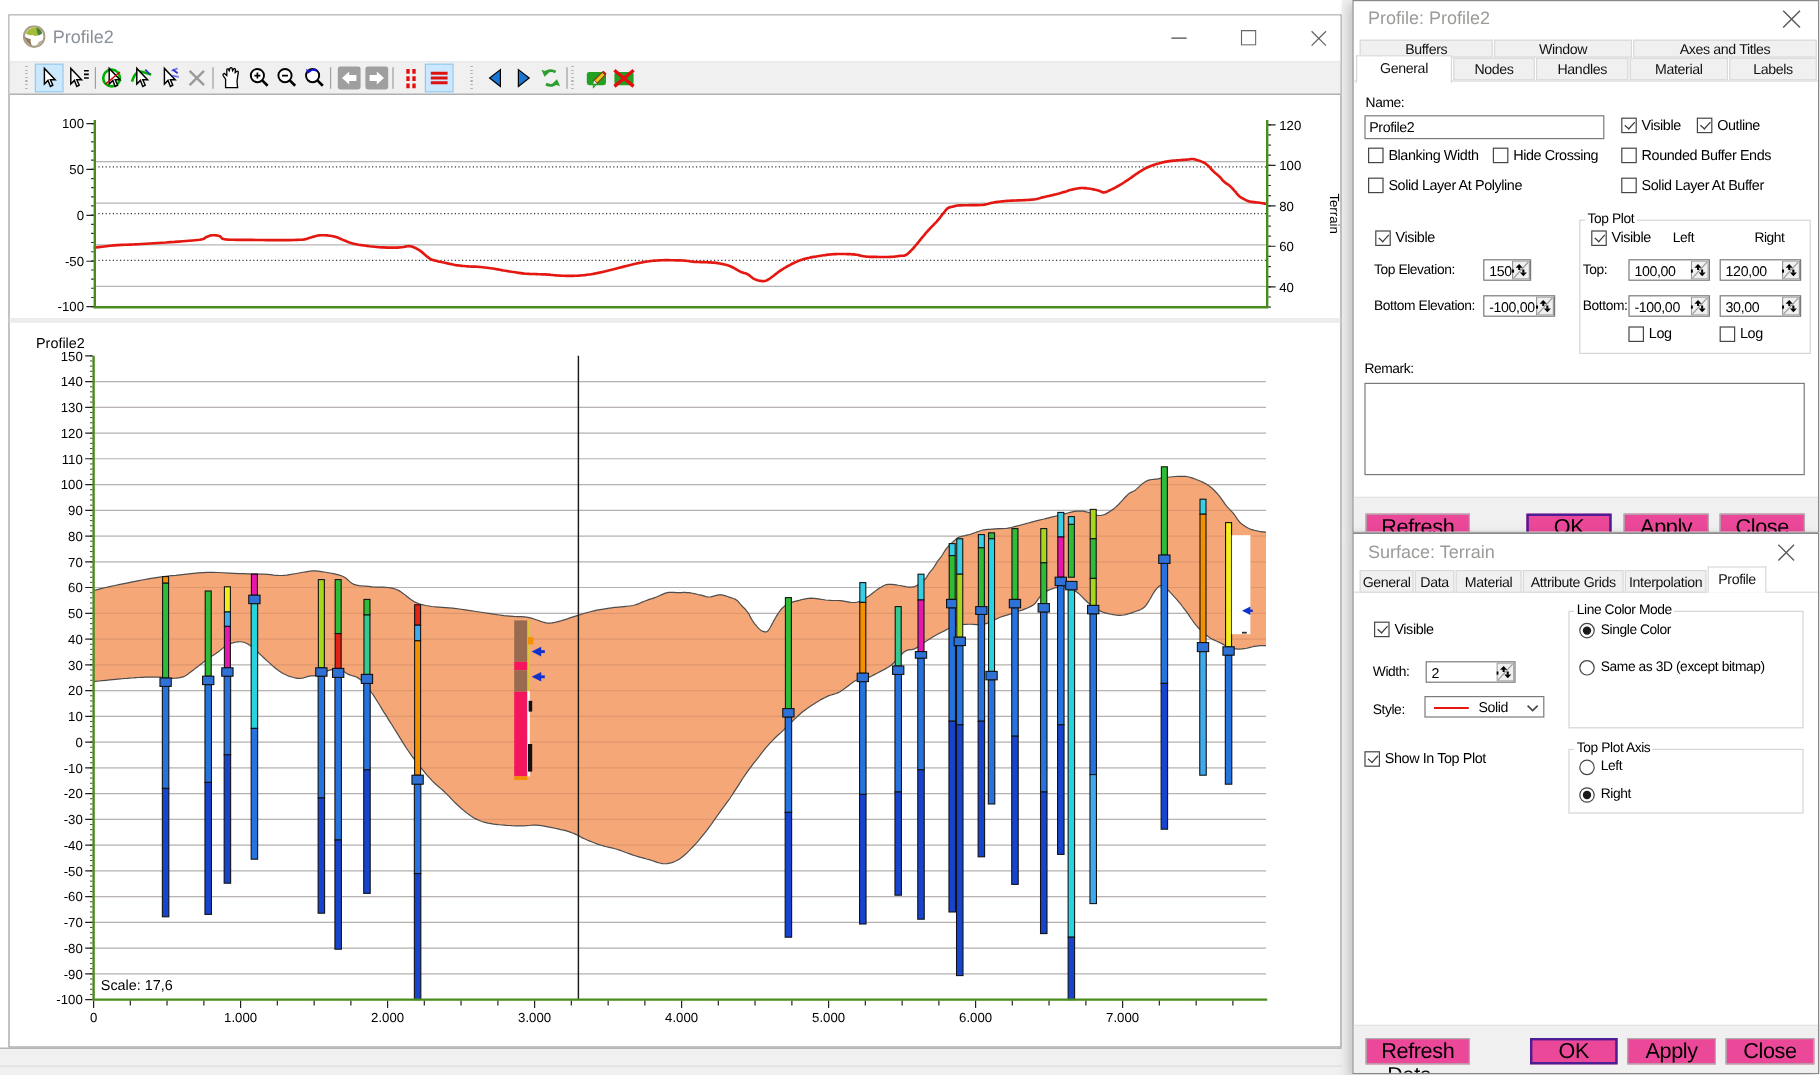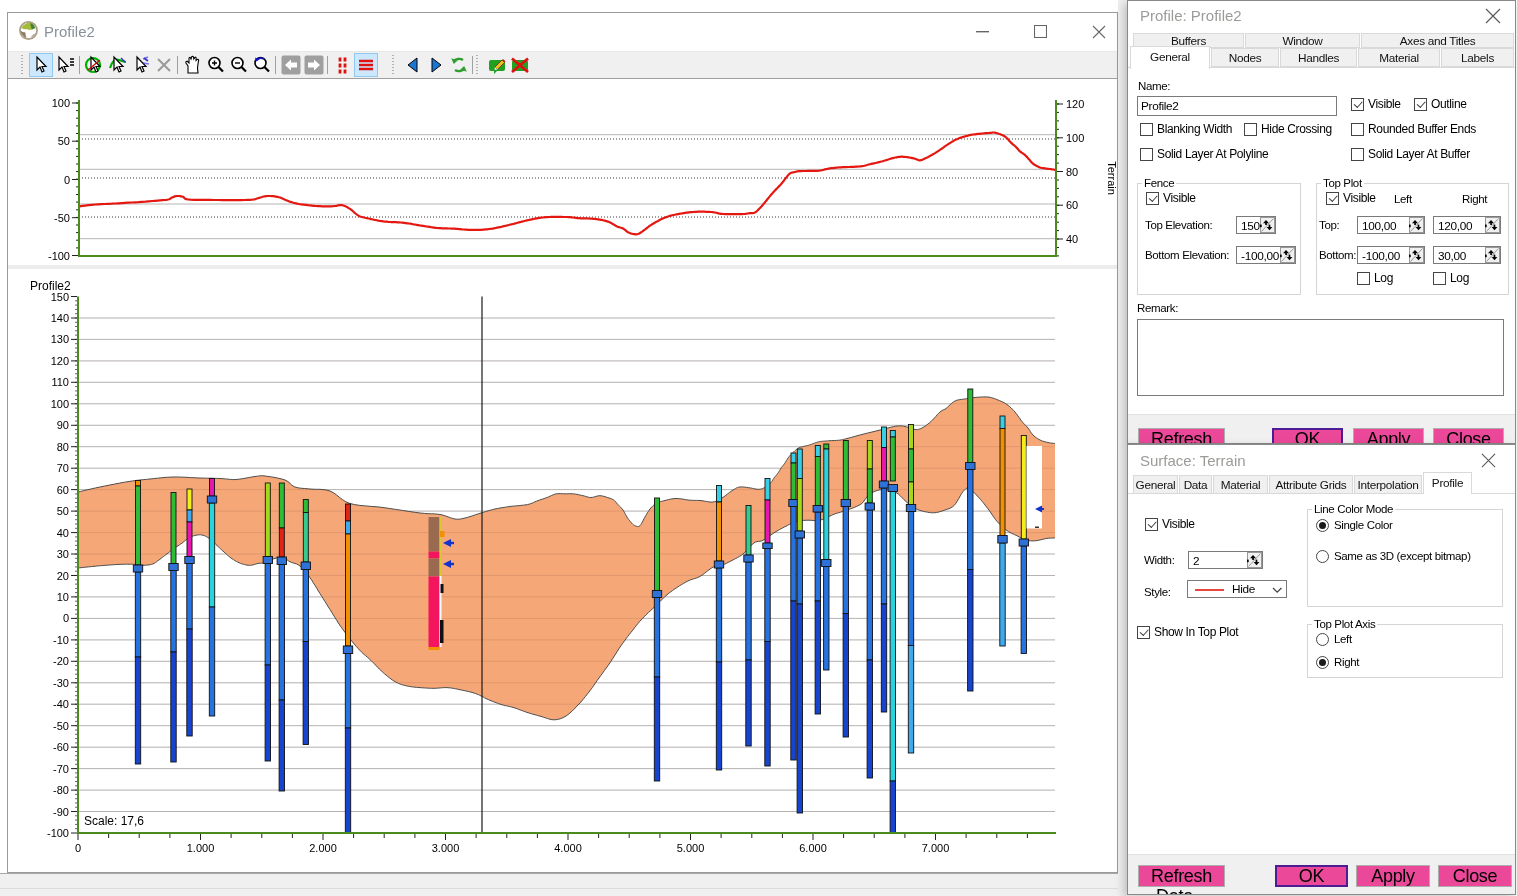--- a/index.html
+++ b/index.html
@@ -653,23 +653,20 @@
 <div class="cb" style="left:12px;top:122px"></div>
 <div class="lbl" style="left:29px;top:121px;font-size:12px">Blanking Width</div>
 <div class="cb" style="left:116px;top:122px"></div>
 <div class="lbl" style="left:133px;top:121px;font-size:12px">Hide Crossing</div>
 <div class="cb" style="left:223px;top:122px"></div>
 <div class="lbl" style="left:240px;top:121px;font-size:12px">Rounded Buffer Ends</div>
 <div class="cb" style="left:12px;top:147px"></div>
 <div class="lbl" style="left:29px;top:146px;font-size:12px">Solid Layer At Polyline</div>
 <div class="cb" style="left:223px;top:147px"></div>
 <div class="lbl" style="left:240px;top:146px;font-size:12px">Solid Layer At Buffer</div>
-<fieldset class="grp" style="left:9px;top:176px;width:164px;height:118px">
-      <legend>Fence</legend>
-    </fieldset>
 <div class="cb ck" style="left:18px;top:191px"></div>
 <div class="lbl" style="left:35px;top:190px;font-size:12px">Visible</div>
 <div class="lbl" style="left:17px;top:218px">Top Elevation:</div>
 <div class="spinbox" style="left:108px;top:215px;width:40px">
       <span class="spv">150,00</span>
       <span class="spb"><svg width="15" height="16" viewBox="0 0 15 16">
           <rect x="0.5" y="0.5" width="14" height="15" fill="#f0f0f0" stroke="#999" stroke-width="1"></rect>
           <line x1="13.5" y1="1.5" x2="1.5" y2="14.5" stroke="#999" stroke-width="1"></line>
           <polygon points="3,6.2 6,3 9,6.2" fill="#000"></polygon>
           <rect x="5.2" y="5.6" width="1.7" height="2.4" fill="#000"></rect>
@@ -784,21 +781,21 @@
           <rect x="5.2" y="5.6" width="1.7" height="2.4" fill="#000"></rect>
           <polygon points="6.6,10 12.4,10 9.5,13.2" fill="#000"></polygon>
           <rect x="8.6,7.6" y="7.6" width="1.7" height="2.6" fill="#000"></rect>
           <rect x="8.6" y="7.6" width="1.7" height="2.6" fill="#000"></rect>
         </svg></span>
     </div>
 <div class="lbl" style="left:16px;top:141px">Style:</div>
 <div class="inp stylebox" style="left:59px;top:135px;width:100px;height:18px"><svg width="100" height="18" viewBox="0 0 100 18">
         <line x1="7" y1="9" x2="36" y2="9" stroke="#e41810" stroke-width="1.6"></line>
         <path d="M85 7 l4.2 4.2 L93.4 7" fill="none" stroke="#444" stroke-width="1.3"></path>
-      </svg><span style="position:absolute;left:44px;top:1px">Hide</span></div>
+      </svg><span style="position:absolute;left:44px;top:1px">Solid</span></div>
 <fieldset class="grp" style="left:179px;top:58px;width:196px;height:104px">
       <legend>Line Color Mode</legend>
     </fieldset>
 <div class="rd on" style="left:188px;top:74px"></div>
 <div class="lbl" style="left:206px;top:74px">Single Color</div>
 <div class="rd" style="left:188px;top:105px"></div>
 <div class="lbl" style="left:206px;top:105px">Same as 3D (except bitmap)</div>
 <div class="cb ck" style="left:9px;top:181px"></div>
 <div class="lbl" style="left:26px;top:180px;font-size:12px">Show In Top Plot</div>
 <fieldset class="grp" style="left:179px;top:173px;width:196px;height:60px">

